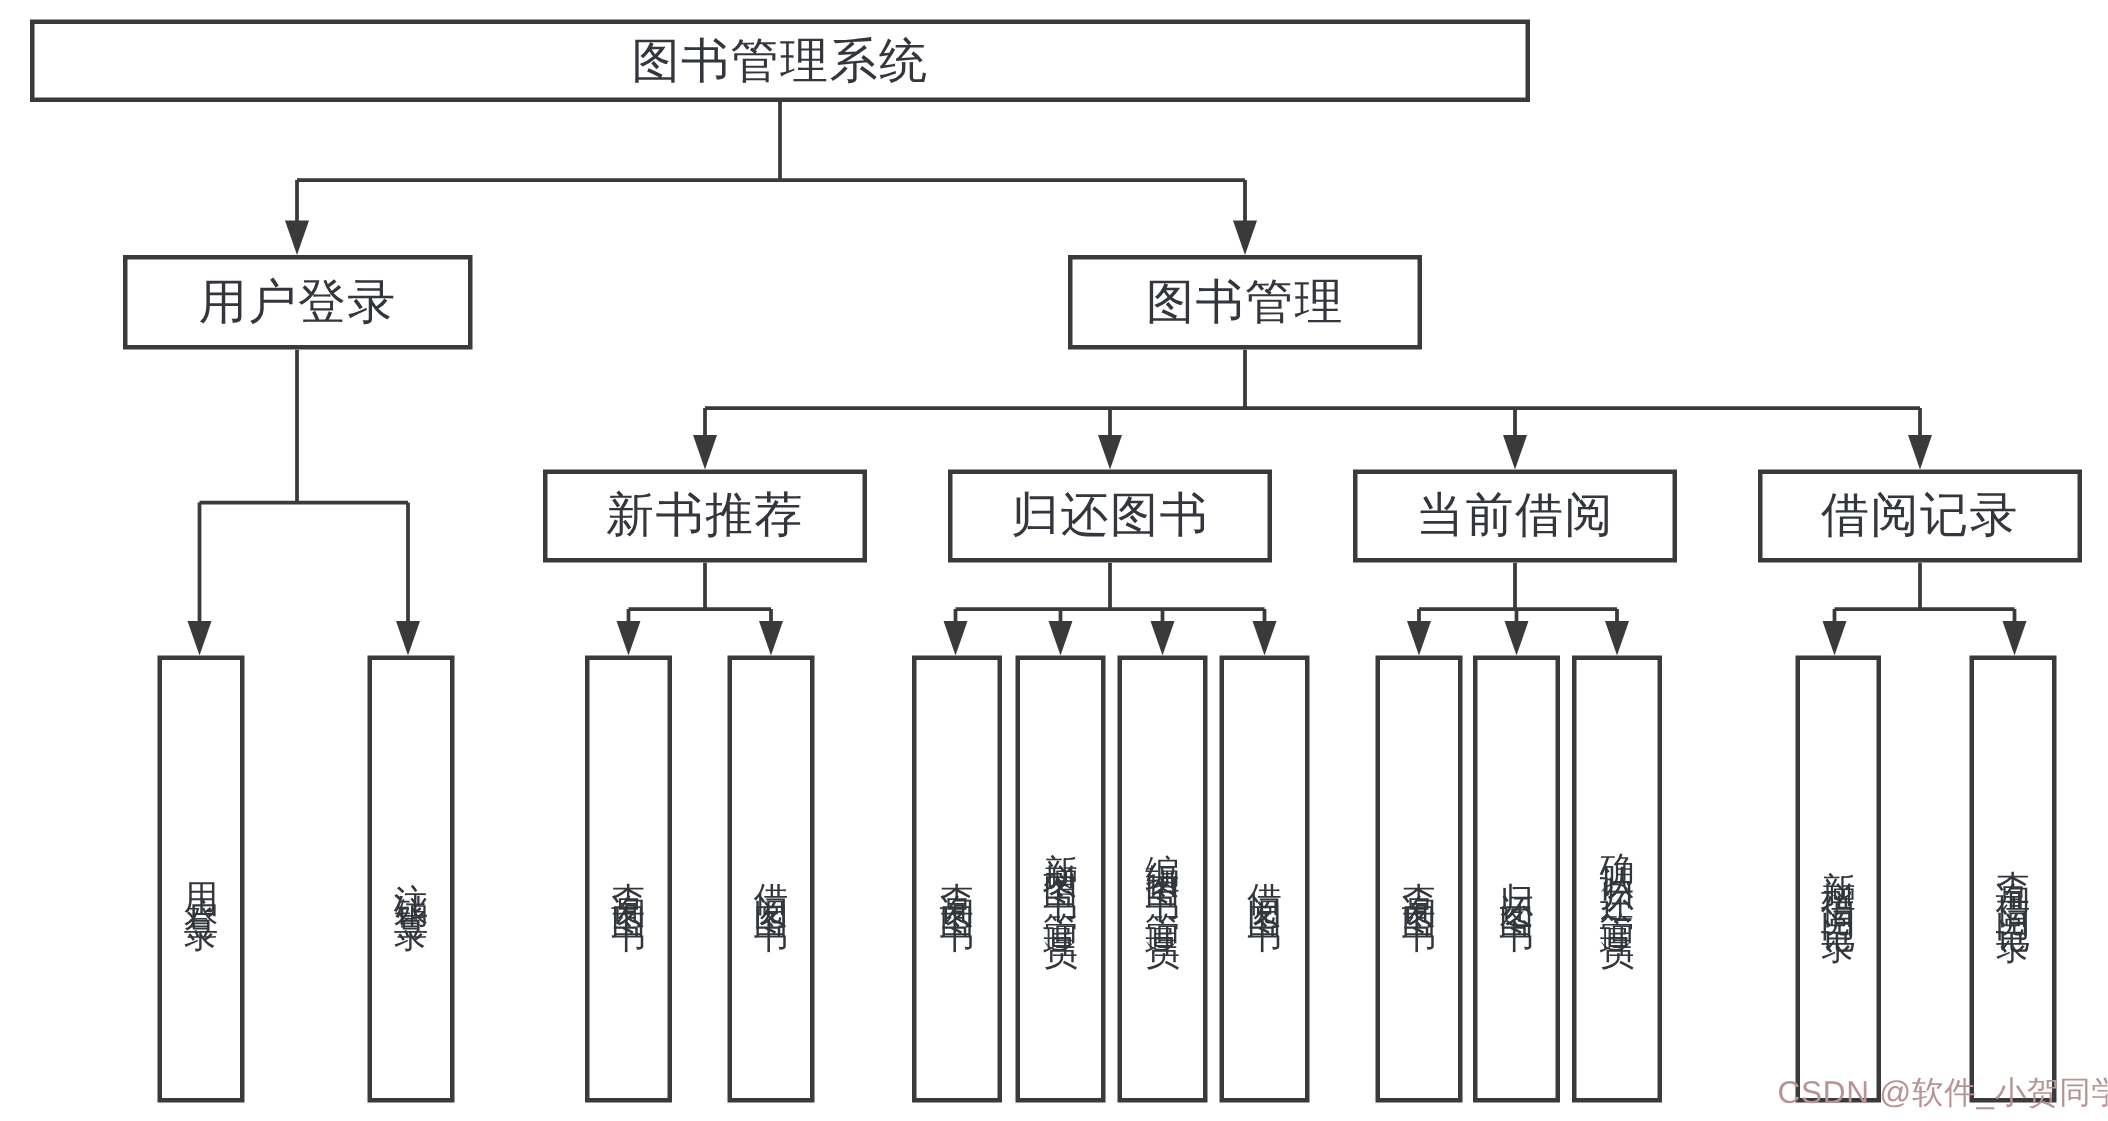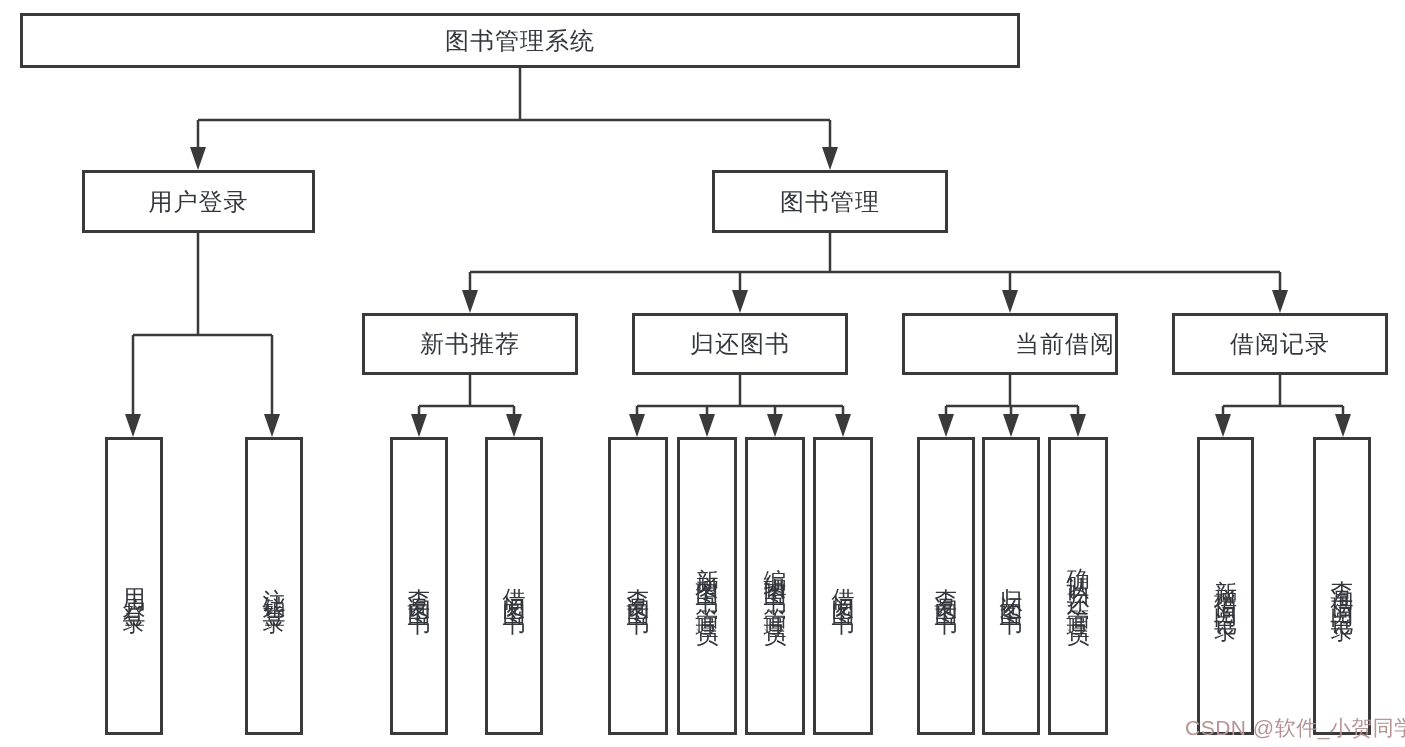--- a/index.html
+++ b/index.html
@@ -7,37 +7,37 @@
     width:1405px;height:747px;position:relative;overflow:hidden;
     font-family:"Liberation Sans","DejaVu Sans",sans-serif;
   }
   .canvas{position:absolute;inset:0;}
   svg.wires{position:absolute;left:0;top:0;z-index:1;}
   .node{
     position:absolute;box-sizing:border-box;background:#ffffff;
     border:3px solid #3a3a3a;display:flex;align-items:center;justify-content:center;
     color:#33363c;z-index:2;
   }
-  .h-node{font-size:24px;letter-spacing:1px;}
+  .h-node{font-size:32px;letter-spacing:1px;}
   .leaf{
     font-size:23px;
     writing-mode:vertical-rl;
     text-orientation:mixed;
     letter-spacing:8px;
     line-height:1;
   }
   
   .n-root{left:20px;top:13px;width:1000px;height:55px;}
   
   .n-user-login{left:82px;top:170px;width:233px;height:63px;}
   .n-book-mgmt{left:712px;top:170px;width:236px;height:63px;}
   
   .n-new-book{left:362px;top:313px;width:216px;height:62px;}
   .n-borrow{left:632px;top:313px;width:216px;height:62px;}
-  .n-current{left:902px;top:313px;width:216px;height:62px;justify-content:flex-end;}
+  .n-current{left:902px;top:313px;width:216px;height:62px;}
   .n-records{left:1172px;top:313px;width:216px;height:62px;}
   
   .lf{top:437px;height:298px;}
   .lf1{left:105px;width:58px;}
   .lf2{left:245px;width:58px;}
   .lf3{left:390px;width:58px;}
   .lf4{left:485px;width:58px;}
   .lf5{left:608px;width:60px;}
   .lf6{left:677px;width:60px;}
   .lf7{left:745px;width:60px;}

